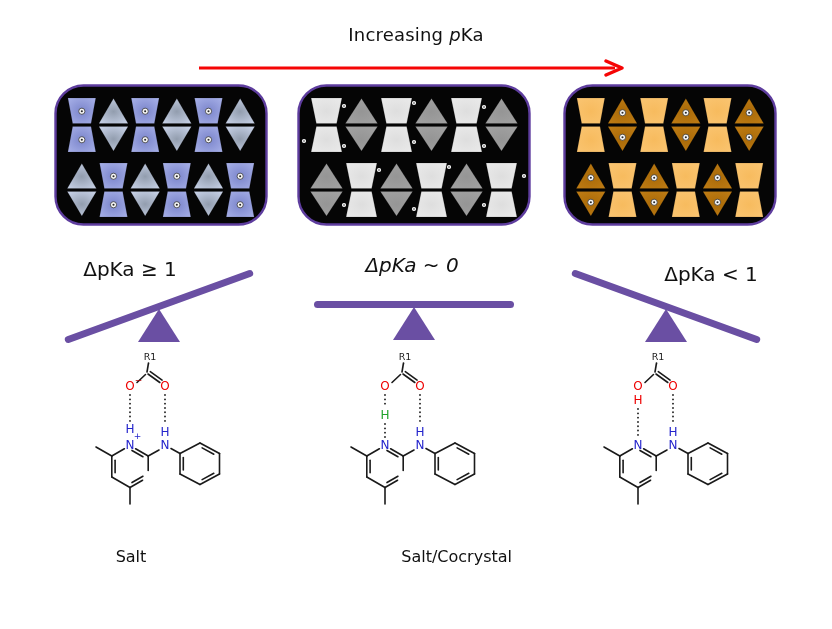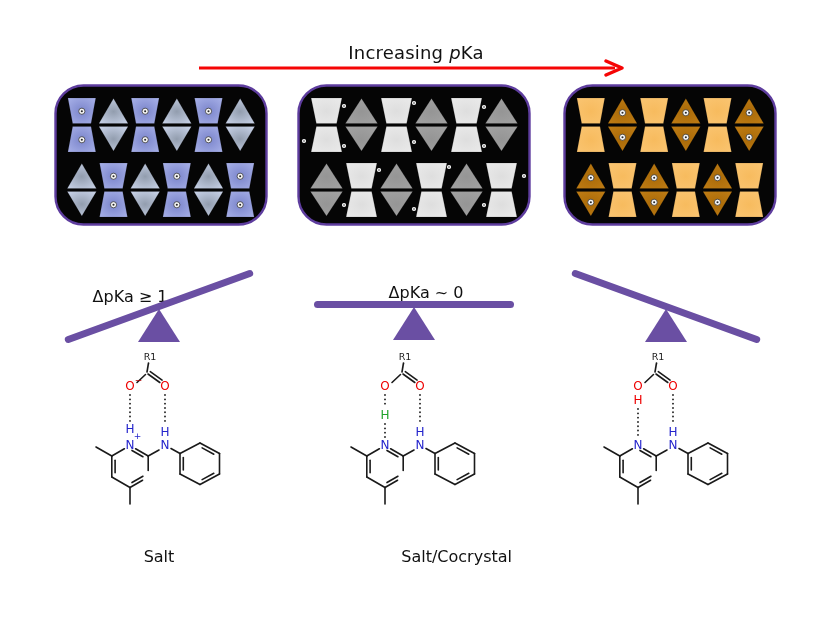--- a/index.html
+++ b/index.html
@@ -1,37 +1,37 @@
 <!DOCTYPE html>
 <html><head>
 <meta charset="utf-8">
 <style>
   html,body{margin:0;padding:0;background:#fff;}
   .stage{position:relative;width:832px;height:629px;background:#fff;overflow:hidden;
          font-family:"DejaVu Sans","Liberation Sans",sans-serif;color:#111;}
-  .title{position:absolute;top:42px;left:0;width:832px;text-align:center;
+  .title{position:absolute;top:24px;left:0;width:832px;text-align:center;
          font-size:18px;letter-spacing:.2px;}
   .title i{font-style:italic;}
   .arrow-svg{position:absolute;left:198px;top:59px;}
   .panel{position:absolute;top:84px;}
   #panel-0{left:54px;} #panel-1{left:297px;} #panel-2{left:563px;}
-  .dpka{position:absolute;width:140px;text-align:center;font-size:16px;white-space:nowrap;margin-top:30px;}
-  #dpka-0{left:60px;top:257px;} #dpka-1{left:356px;top:253px;} #dpka-2{left:641px;top:262px;}
+  .dpka{position:absolute;width:140px;text-align:center;font-size:20px;white-space:nowrap;}
+  #dpka-0{left:60px;top:257px;} #dpka-1{left:342px;top:253px;font-style:italic;} #dpka-2{left:641px;top:262px;}
   .seesaw{position:absolute;width:230px;height:85px;}
   #seesaw-0{left:44px;top:265px;} #seesaw-1{left:299px;top:263px;} #seesaw-2{left:551px;top:265px;}
   .beam{position:absolute;left:15px;top:38px;width:200px;height:7px;border-radius:4px;}
   .tilt-left-down{transform:rotate(-20deg);}
   .tilt-right-down{transform:rotate(20deg);}
   .fulcrum{position:absolute;left:94px;top:44px;width:0;height:0;
            border-left:21px solid transparent;border-right:21px solid transparent;
            border-bottom:33px solid #6a4fa3;}
   .molecule{position:absolute;top:343px;}
   #mol-0{left:74px;} #mol-1{left:329px;} #mol-2{left:582px;}
   .outcome{position:absolute;top:547px;width:200px;text-align:center;font-size:16px;}
-  #outcome-0{left:59px;} #outcome-1{left:312px;text-align:right;} #outcome-2{left:571px;}
+  #outcome-0{left:31px;} #outcome-1{left:312px;text-align:right;} #outcome-2{left:571px;}
 </style>
 </head>
 <body>
 
 <div class="stage">
 
   <div class="title"><span>Increasing </span><i>p</i><span>Ka</span></div>
 
   <svg id="arrow" class="arrow-svg" width="430" height="20" viewBox="0 0 430 20">
       <line x1="1" y1="9" x2="417" y2="9" stroke="#f50505" stroke-width="3.2"></line>
@@ -219,20 +219,21 @@
       <circle cx="91.16666666666667" cy="118.25" r="1.05" fill="#2a2a2a"></circle>
       <polygon points="113.65,107.5 132.01666666666668,107.5 136.76666666666668,133 108.9,133" fill="url(#trap2)" stroke="rgba(0,0,0,0.25)" stroke-width="0.5"></polygon>
       <polygon points="139.93333333333334,107.5 169.06666666666666,107.5 154.5,132" fill="url(#tri2)" stroke="rgba(0,0,0,0.25)" stroke-width="0.5"></polygon>
       <circle cx="154.5" cy="118.25" r="3.1" fill="#f6f6f6" stroke="#3a3a3a" stroke-width="0.8"></circle>
       <circle cx="154.5" cy="118.25" r="1.05" fill="#2a2a2a"></circle>
       <polygon points="176.98333333333335,107.5 195.35000000000002,107.5 200.10000000000002,133 172.23333333333335,133" fill="url(#trap2)" stroke="rgba(0,0,0,0.25)" stroke-width="0.5"></polygon>
     </svg>
 
   <div id="dpka-0" class="dpka">ΔpKa ≥ 1</div>
   <div id="dpka-1" class="dpka">ΔpKa ~ 0</div>
+  <div id="dpka-2" class="dpka">ΔpKa &lt; 1</div>
 
   <div id="seesaw-0" class="seesaw">
     <div class="beam tilt-left-down" style="background: rgb(106, 79, 163);"></div>
     <div class="fulcrum" style="border-bottom-color: rgb(106, 79, 163);"></div>
   </div>
   <div id="seesaw-1" class="seesaw">
     <div class="beam" style="background: rgb(106, 79, 163);"></div>
     <div class="fulcrum" style="border-bottom-color: rgb(106, 79, 163);"></div>
   </div>
   <div id="seesaw-2" class="seesaw">

